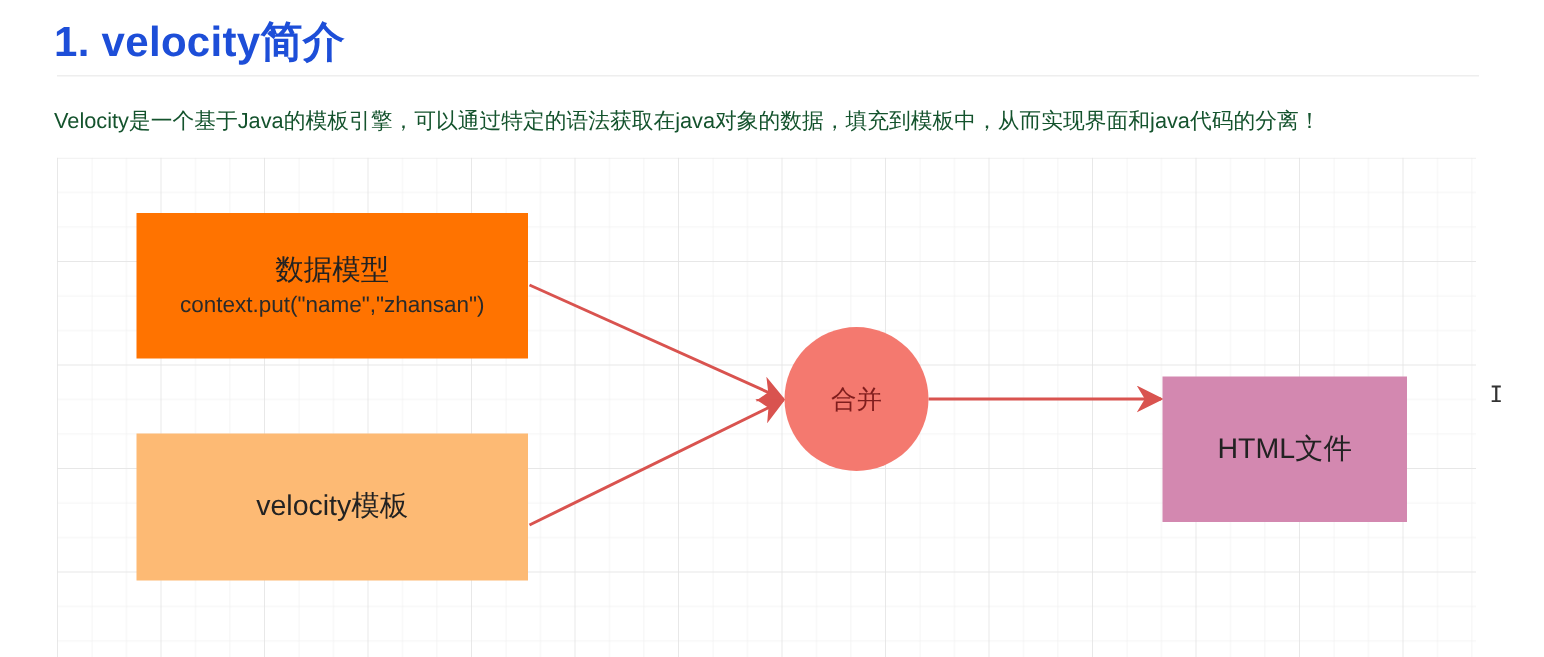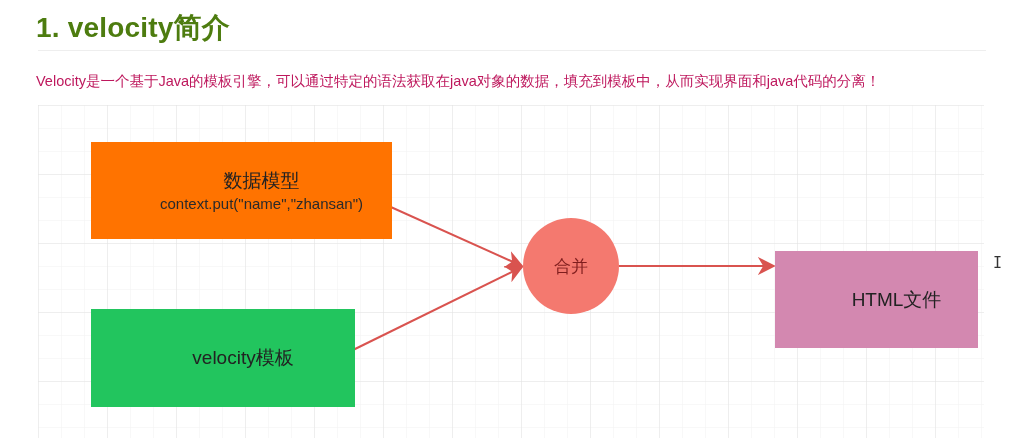--- a/index.html
+++ b/index.html
@@ -2,35 +2,35 @@
 <html><head>
 <meta charset="utf-8">
 <style>
   html, body { margin: 0; padding: 0; background: #ffffff; }
   body {
     width: 1029px; height: 438px; position: relative; overflow: hidden;
     font-family: "Liberation Sans", "DejaVu Sans", sans-serif; color: #333333;
   }
   .heading {
     position: absolute; left: 36px; top: 8px;
-    font-size: 28px; font-weight: bold; color: #4d7c0f; letter-spacing: 0.2px;
+    font-size: 28px; font-weight: bold; color: #1d4ed8; letter-spacing: 0.2px;
     margin: 0; line-height: 40px;
   }
   .heading-rule {
     position: absolute; left: 38px; top: 50px; width: 948px; height: 1px; background: #eeeeee;
   }
   .intro {
-    position: absolute; left: 36px; top: 70px; font-size: 14.5px; color: #be185d; white-space: nowrap;
+    position: absolute; left: 36px; top: 70px; font-size: 14.5px; color: #14532d; white-space: nowrap;
     line-height: 22px;
   }
   .diagram { position: absolute; left: 38px; top: 105px; width: 946px; height: 333px; }
   .diagram svg { position: absolute; left: 0; top: 0; }
   .box {
     position: absolute; display: flex; flex-direction: column; align-items: center; justify-content: center;
-    text-align: left; color: #222222; padding-left: 40px;
+    text-align: left; color: #222222;
   }
   .box .title { font-size: 19px; line-height: 26px; }
   .box .sub { font-size: 15px; line-height: 20px; color: #2a2a2a; }
   .circle {
     position: absolute; border-radius: 50%; display: flex; align-items: center; justify-content: center;
     color: #7f1d1d; font-size: 17px;
   }
   .cursor {
     position: absolute; left: 993px; top: 255px; font-family: "DejaVu Sans Mono", monospace;
     font-size: 15px; color: #333333; line-height: 16px;
@@ -61,21 +61,21 @@
     <line x1="315" y1="85" x2="484" y2="161" stroke="#d9534f" stroke-width="2" marker-end="url(#arrowHead)"></line>
     <line x1="315" y1="245" x2="484" y2="162" stroke="#d9534f" stroke-width="2" marker-end="url(#arrowHead)"></line>
     <line x1="581" y1="161" x2="736" y2="161" stroke="#d9534f" stroke-width="2" marker-end="url(#arrowHead)"></line>
   </svg>
 
   <div class="box" style="left:53px; top:37px; width:261px; height:97px; background:#ff7300;">
     <span class="title">数据模型</span>
     <span class="sub">context.put("name","zhansan")</span>
   </div>
 
-  <div class="box" style="left:53px; top:204px; width:224px; height:98px; background:#22c55e;">
+  <div class="box" style="left:53px; top:184px; width:261px; height:98px; background:#fdba74;">
     <span class="title">velocity模板</span>
   </div>
 
   <div class="circle" style="left:485px; top:113px; width:96px; height:96px; background:#f4796f;">
     <span>合并</span>
   </div>
 
   <div class="box" style="left:737px; top:111px; width:163px; height:97px; background:#d388b0;margin-top:35px;">
     <span class="title">HTML文件</span>
   </div>

